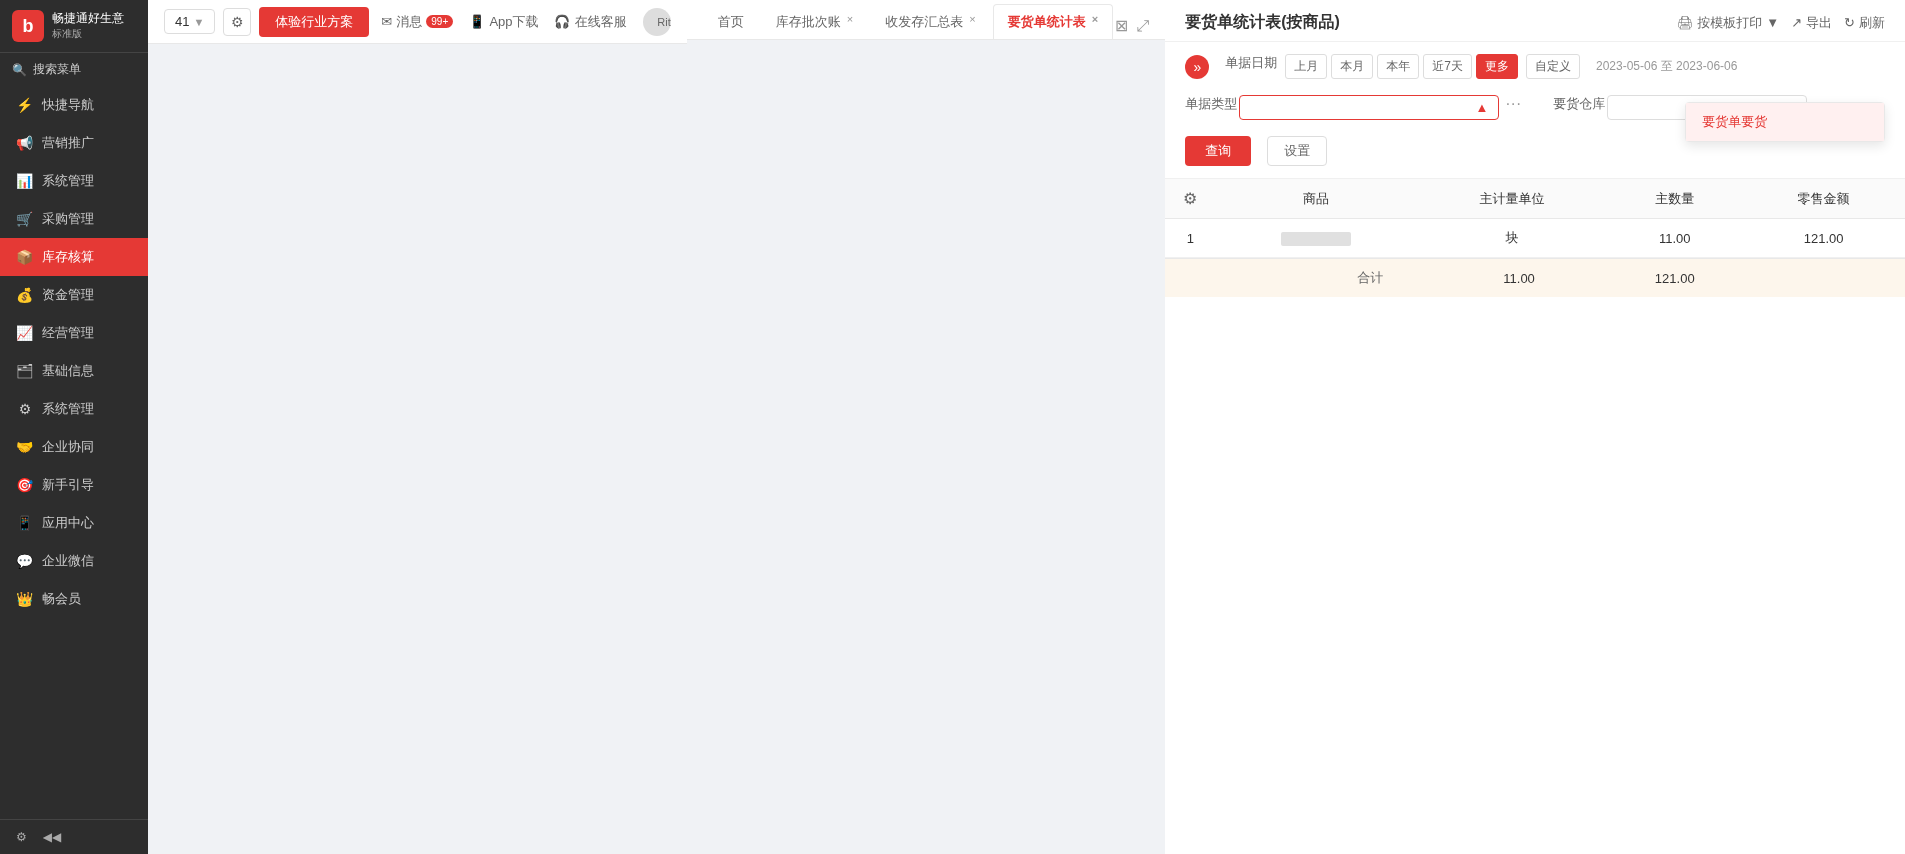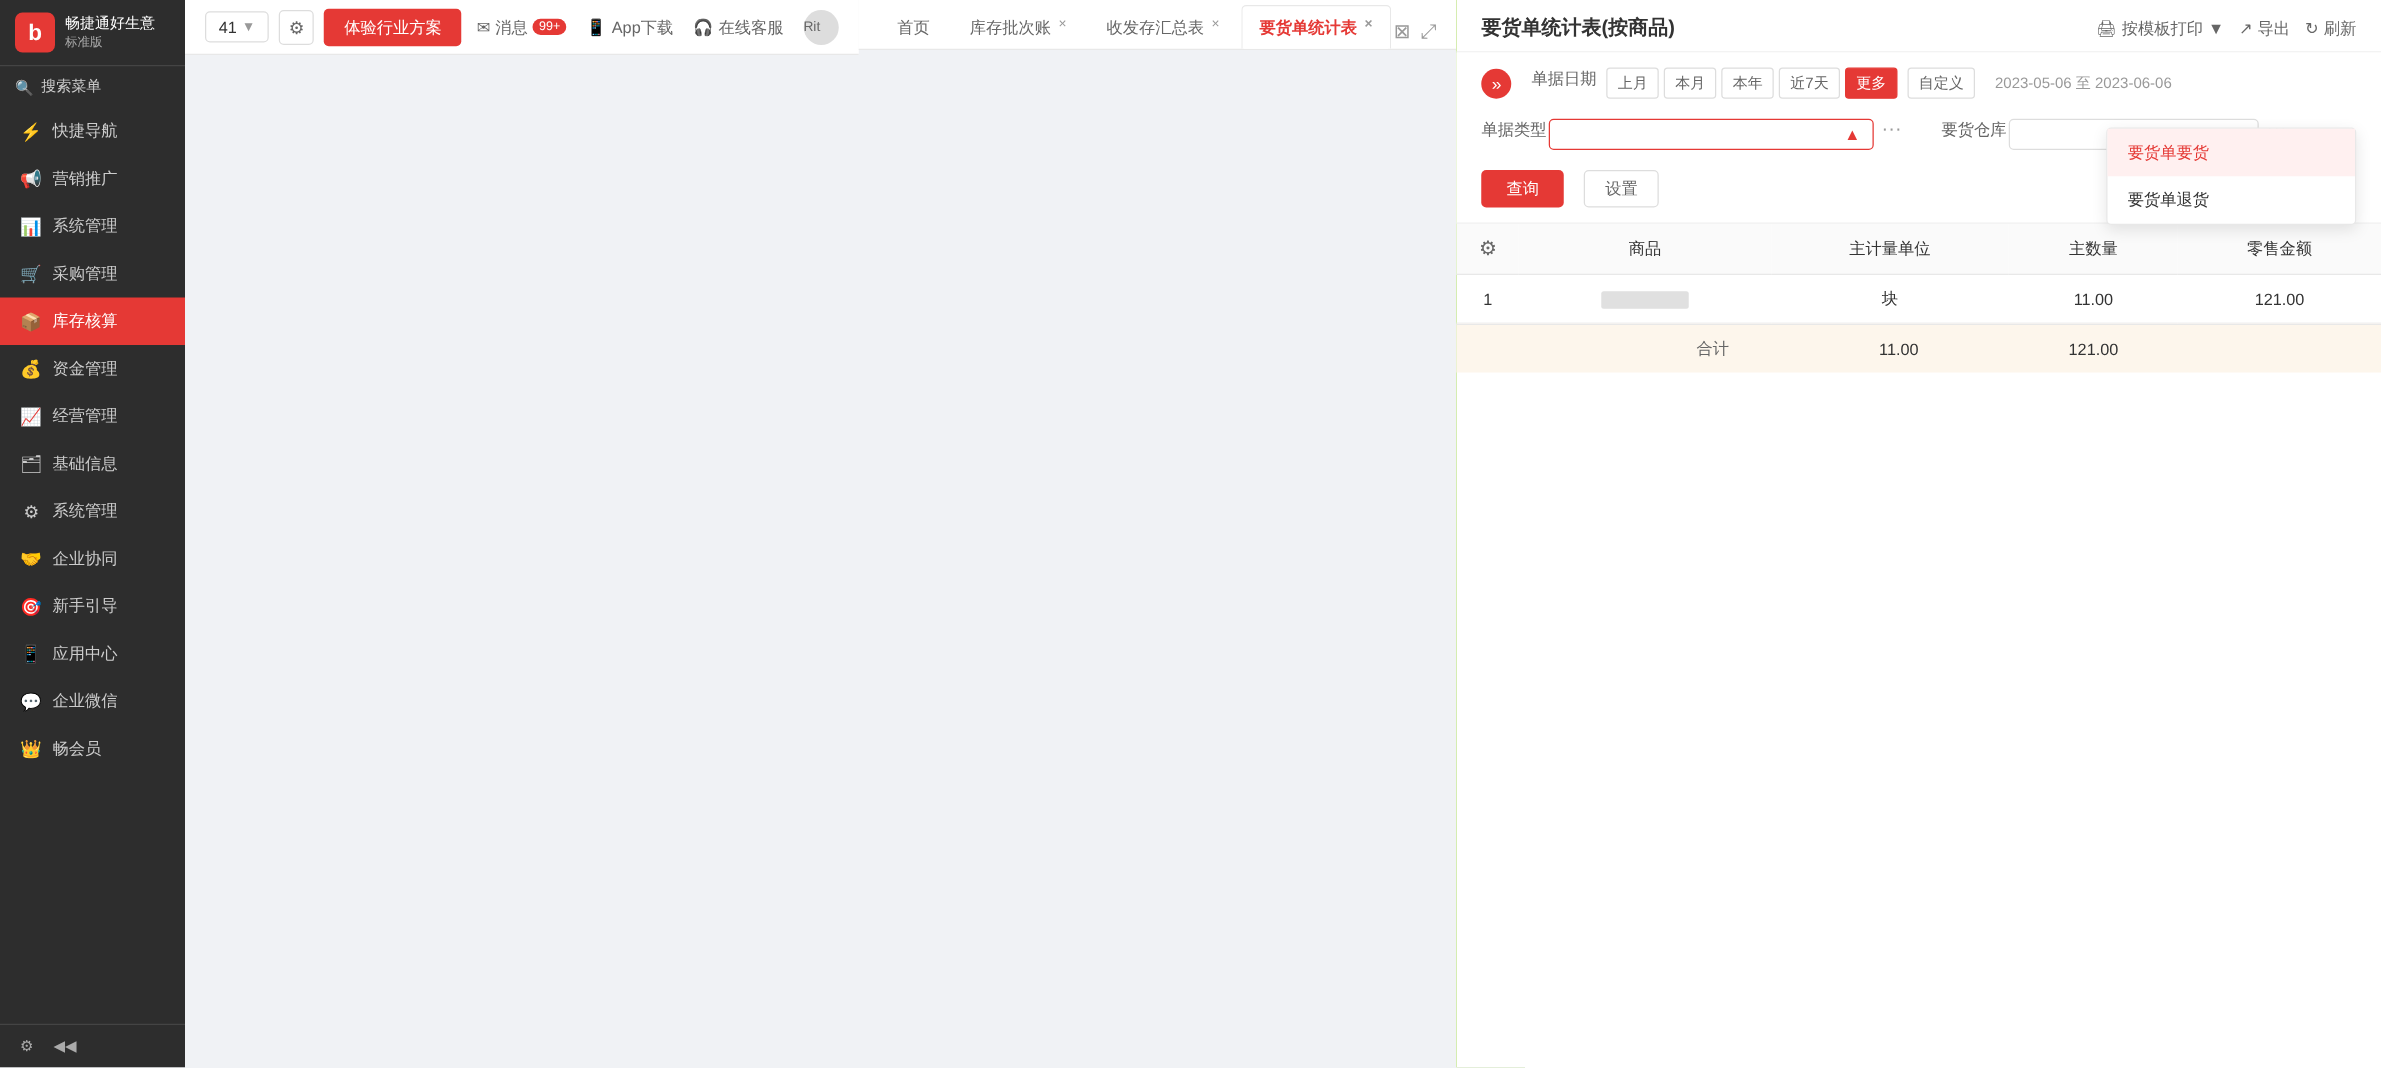--- a/index.html
+++ b/index.html
@@ -182,21 +182,21 @@
     }
     .tab-expand-btn {
       color: #999; font-size: 16px; cursor: pointer;
     }
 
     
     .page-content {
       flex: 1;
       overflow: auto;
       padding: 0;
-      background: #84cc16;
+      background: #d946ef;
     }
     .page-inner {
       background: #fff;
       min-height: 100%;
     }
     .page-header {
       display: flex;
       align-items: center;
       justify-content: space-between;
       padding: 12px 20px 8px;
@@ -493,21 +493,21 @@
         <span class="badge">99+</span>
       </div>
       <div class="msg-item">
         <span>📱</span>
         <span>App下载</span>
       </div>
       <div class="msg-item">
         <span>🎧</span>
         <span>在线客服</span>
       </div>
-      <div class="avatar" style="display:flex;align-items:center;justify-content:flex-start;font-size:11px;color:#666;background:#ddd;">
+      <div class="avatar" style="display:flex;align-items:center;justify-content:flex-end;font-size:11px;color:#666;background:#ddd;">
         <span>Rit</span>
       </div>
     </div>
   </div>
 
   <div class="tabs-bar">
     <div class="tab">
       <span>首页</span>
     </div>
     <div class="tab">
@@ -583,21 +583,20 @@
             <span>&nbsp;</span>
           </div>
           <span class="select-more-btn">···</span>
         </div>
 
         <button class="query-btn">查询</button>
         <button class="settings-btn">设置</button>
 
         <div class="dropdown-overlay">
           <div class="dropdown-item selected">要货单要货</div>
-          <div class="dropdown-item">要货单退货</div>
         </div>
       </div>
 
       <div class="table-container">
         <table>
           <thead>
             <tr>
               <th>
                 <span class="settings-icon">⚙</span>
               </th>

